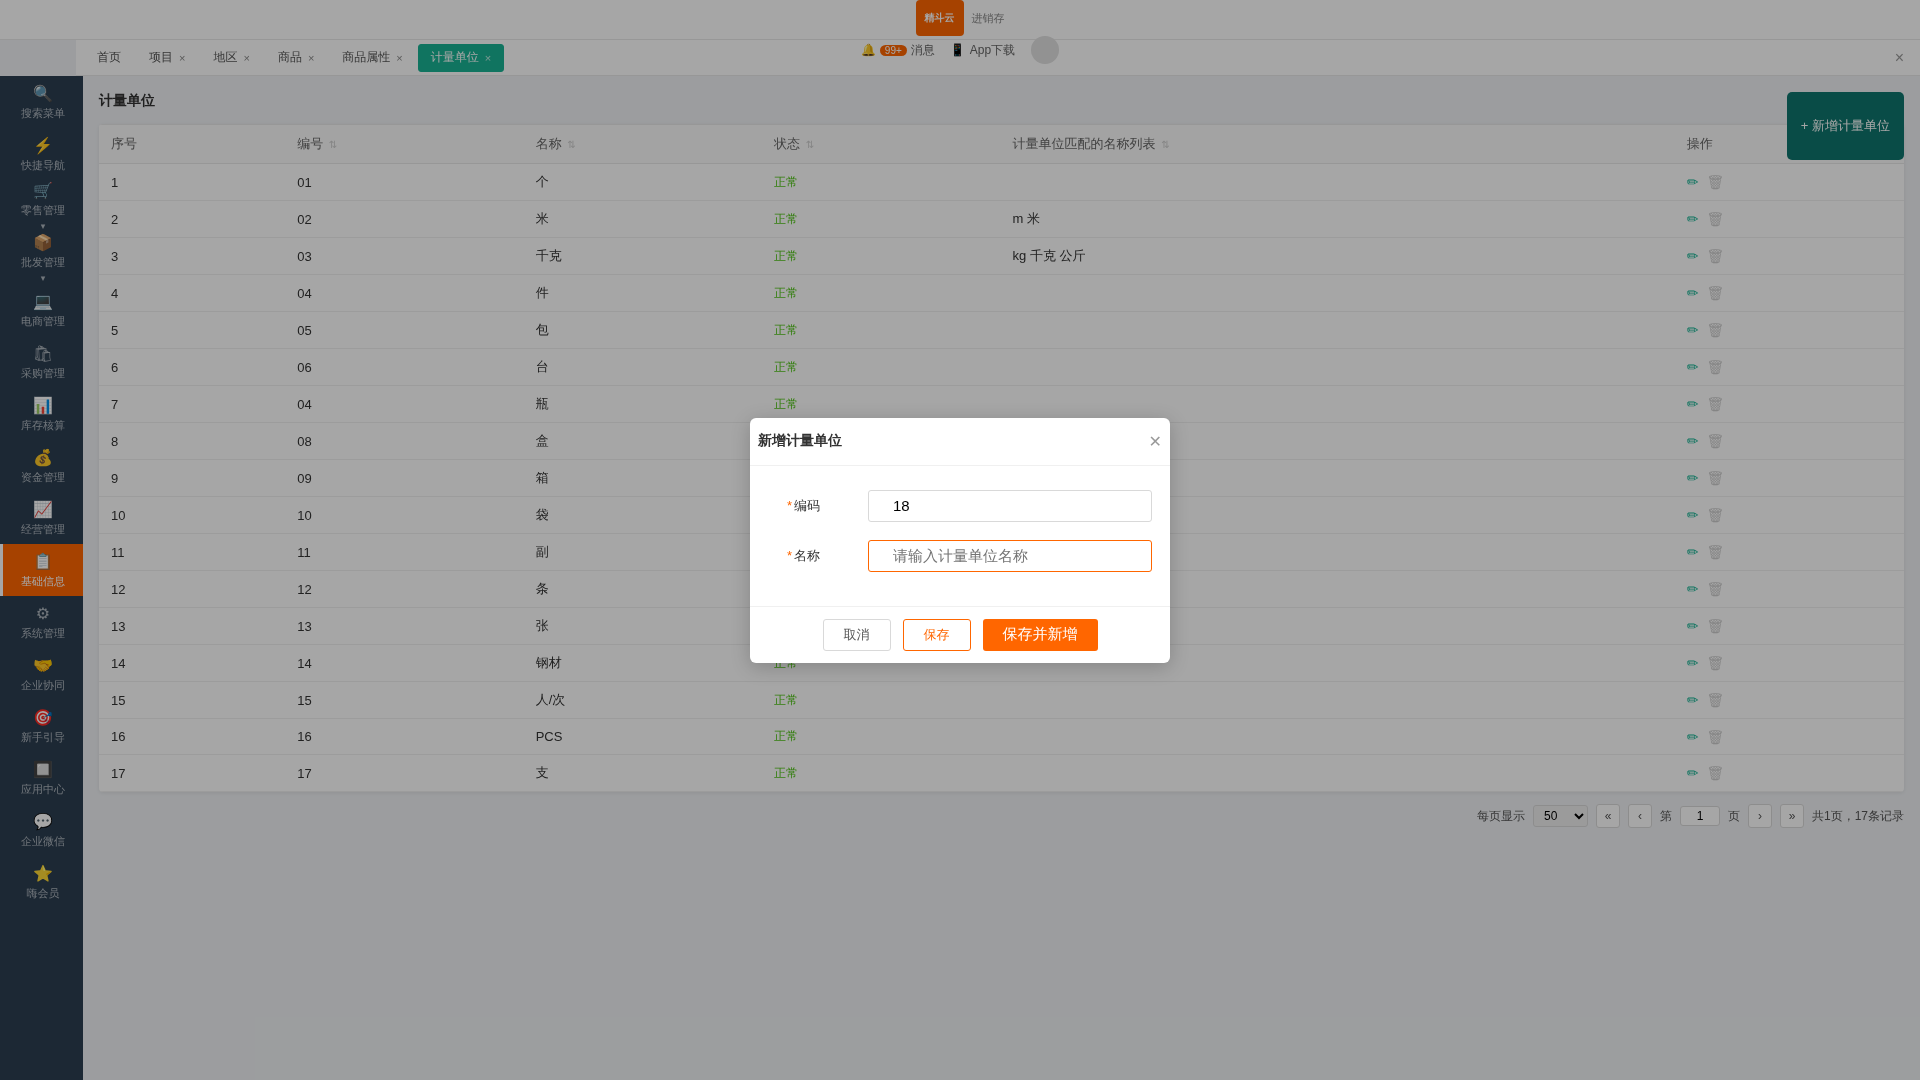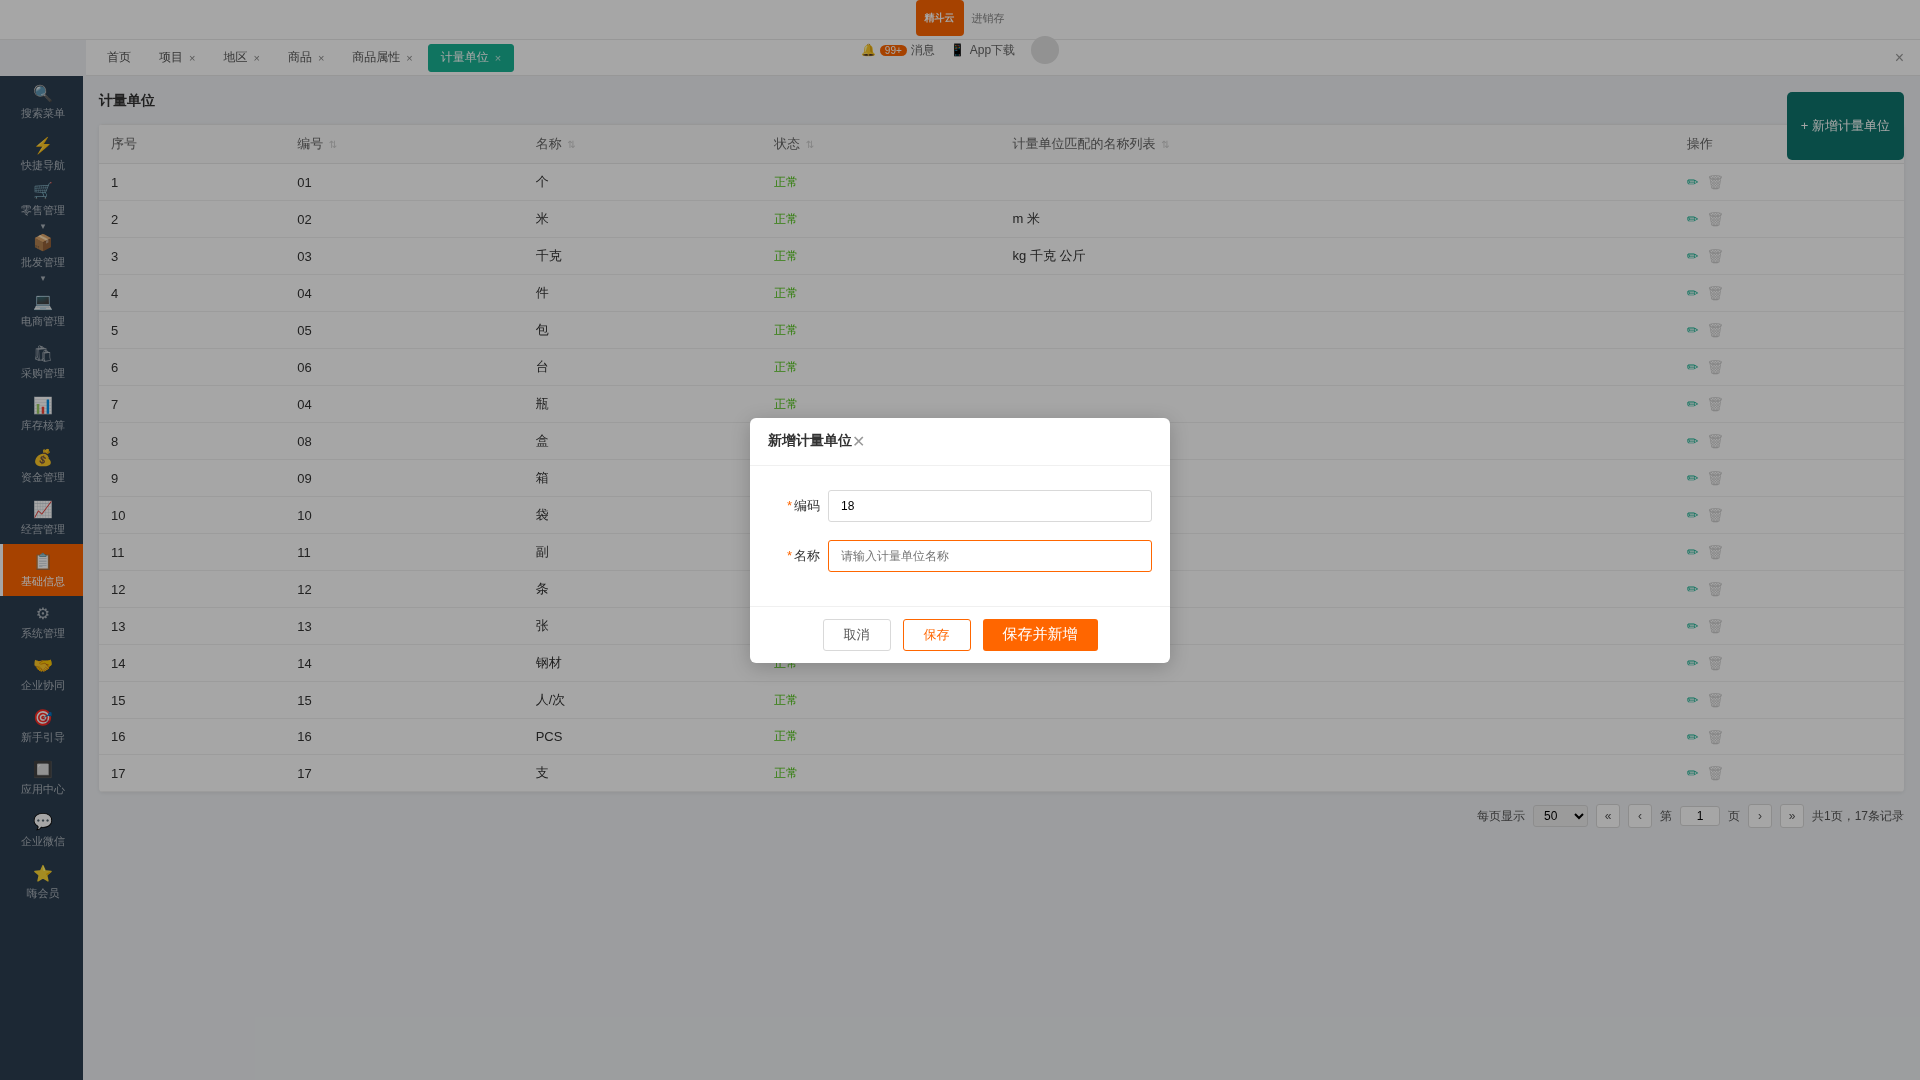--- a/index.html
+++ b/index.html
@@ -45,21 +45,21 @@
     }
 
     
     .tab-bar {
       height: 36px;
       background: #fff;
       display: flex;
       align-items: center;
       padding: 0 8px;
       border-bottom: 1px solid #e8e8e8;
-      position: fixed; top: 40px; left: 86px; right: 0; z-index: 99;
+      position: fixed; top: 40px; left: 76px; right: 0; z-index: 99;
       gap: 2px;
       overflow: hidden;
     }
     .tab-item {
       height: 28px;
       padding: 0 12px;
       display: flex; align-items: center; gap: 6px;
       border-radius: 3px;
       font-size: 12px; color: #555; cursor: pointer;
       white-space: nowrap;
@@ -179,43 +179,44 @@
     }
 
     
     .modal {
       background: #fff; border-radius: 6px;
       width: 420px;
       box-shadow: 0 4px 20px rgba(0,0,0,0.2);
       overflow: hidden;
     }
     .modal-header {
-      padding: 14px 18px;
+      padding: 14px 8px;
       border-bottom: 1px solid #f0f0f0;
-      display: flex; align-items: center; 
+      display: flex; align-items: center; justify-content: space-between;
       font-size: 14px; font-weight: bold; color: #333;
     }
     .modal-close {
       cursor: pointer; color: #999; font-size: 16px; background: none; border: none;
     }
     .modal-body {
       padding: 24px 18px 16px;
     }
     .form-row {
       display: flex; align-items: center; margin-bottom: 18px;
     }
     .form-label {
       width: 60px; text-align: right; font-size: 13px; color: #333;
       padding-right: 8px; flex-shrink: 0;
     }
     .form-label .required { color: #f60; margin-right: 2px; }
     .form-input {
       flex: 1; height: 32px; border: 1px solid #d9d9d9;
-      border-radius: 3px; padding: 0 12px; font-size: 12px;
+      border-radius: 3px; padding: 0 24px; font-size: 15px;
       outline: none;
+      margin-left: 40px;
     }
     .form-input.focused { border-color: #f60; }
     .modal-footer {
       padding: 12px 18px;
       border-top: 1px solid #f0f0f0;
       display: flex; justify-content: center; gap: 12px;
     }
     .btn-cancel {
       padding: 6px 20px; border: 1px solid #d9d9d9; background: #fff;
       border-radius: 3px; cursor: pointer; font-size: 13px; color: #555;

